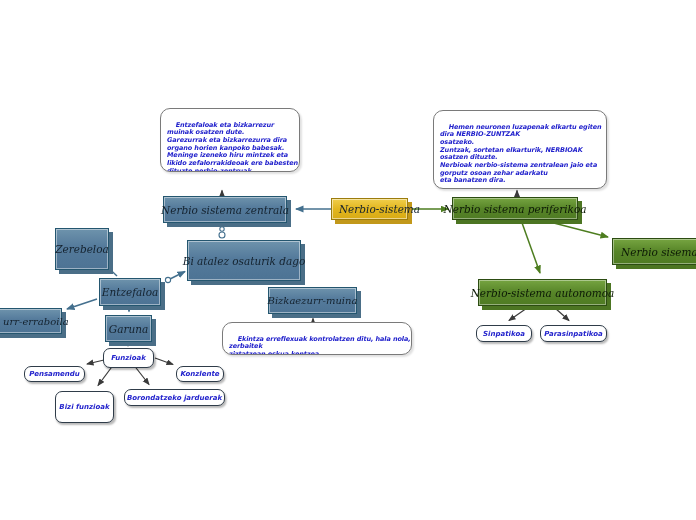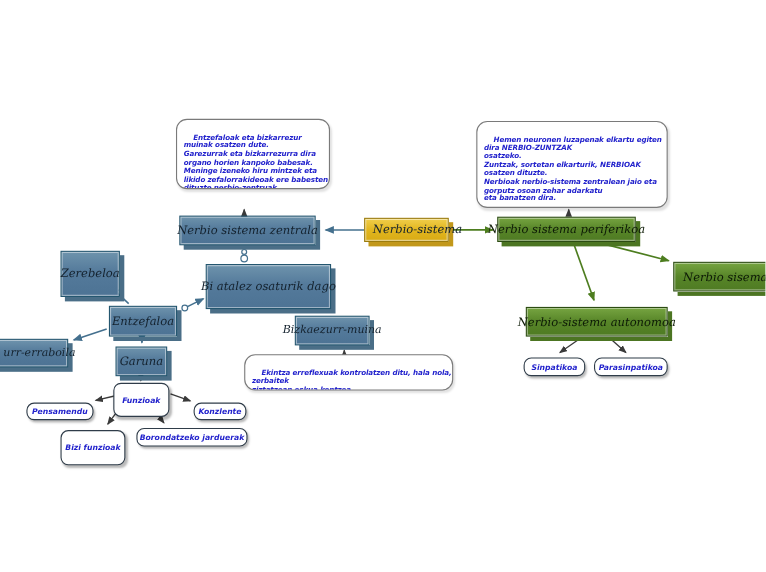--- a/index.html
+++ b/index.html
@@ -139,33 +139,33 @@
   </div>
 
   <div class="node blue" style="left:-22px;top:308px;width:84px;height:26px;justify-content:flex-start;padding-left:24px;">
     <span class="lbl" style="font-size:10px;">urr-erraboila</span>
   </div>
 
   <div class="node blue" style="left:105px;top:315px;width:47px;height:27px;">
     <span class="lbl">Garuna</span>
   </div>
 
-  <div class="node blue" style="left:268px;top:287px;width:68px;height:27px;">
+  <div class="node blue" style="left:268px;top:287px;width:89px;height:27px;">
     <span class="lbl" style="font-size:10px;">Bizkaezurr-muina</span>
   </div>
 
   <div class="node green" style="left:612px;top:238px;width:110px;height:27px;justify-content:flex-start;padding-left:8px;">
     <span class="lbl">Nerbio sisema som</span>
   </div>
 
   <div class="node green" style="left:478px;top:279px;width:129px;height:27px;">
     <span class="lbl">Nerbio-sistema autonomoa</span>
   </div>
 
-  <div class="pill" style="left:103px;top:348px;width:51px;height:31px;text-align:right;">
+  <div class="pill" style="left:103px;top:348px;width:51px;height:20px;text-align:right;">
     <span>Funzioak</span>
   </div>
 
   <div class="pill" style="left:24px;top:366px;width:61px;height:16px;">
     <span>Pensamendu</span>
   </div>
 
   <div class="pill" style="left:176px;top:366px;width:48px;height:16px;">
     <span>Konzlente</span>
   </div>

